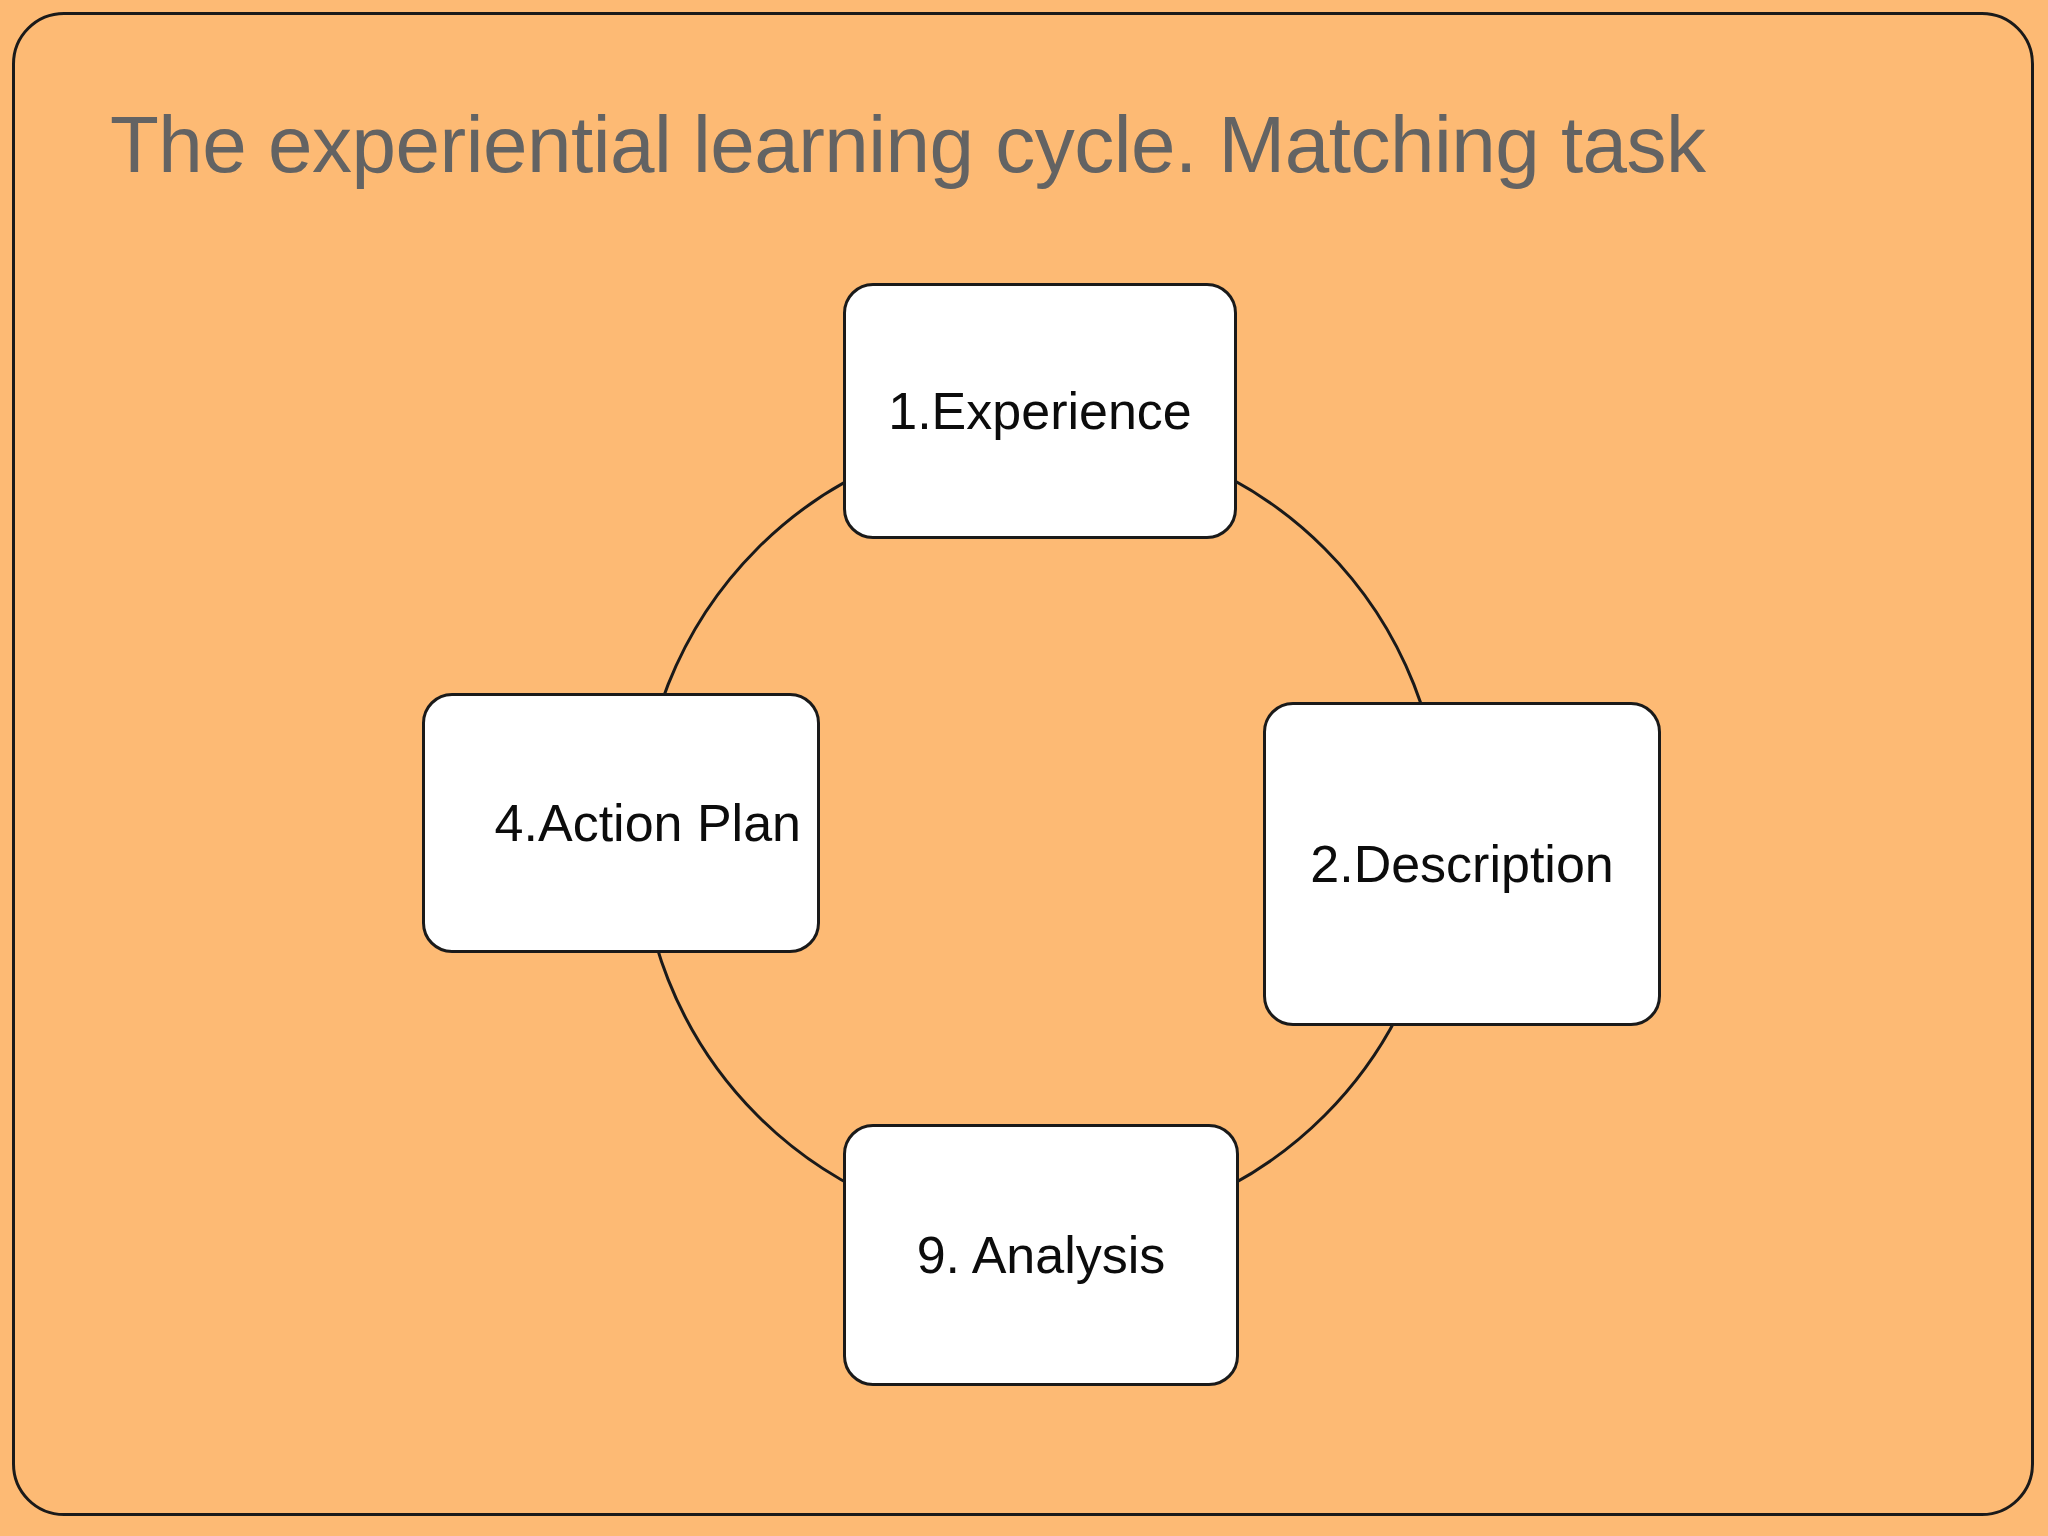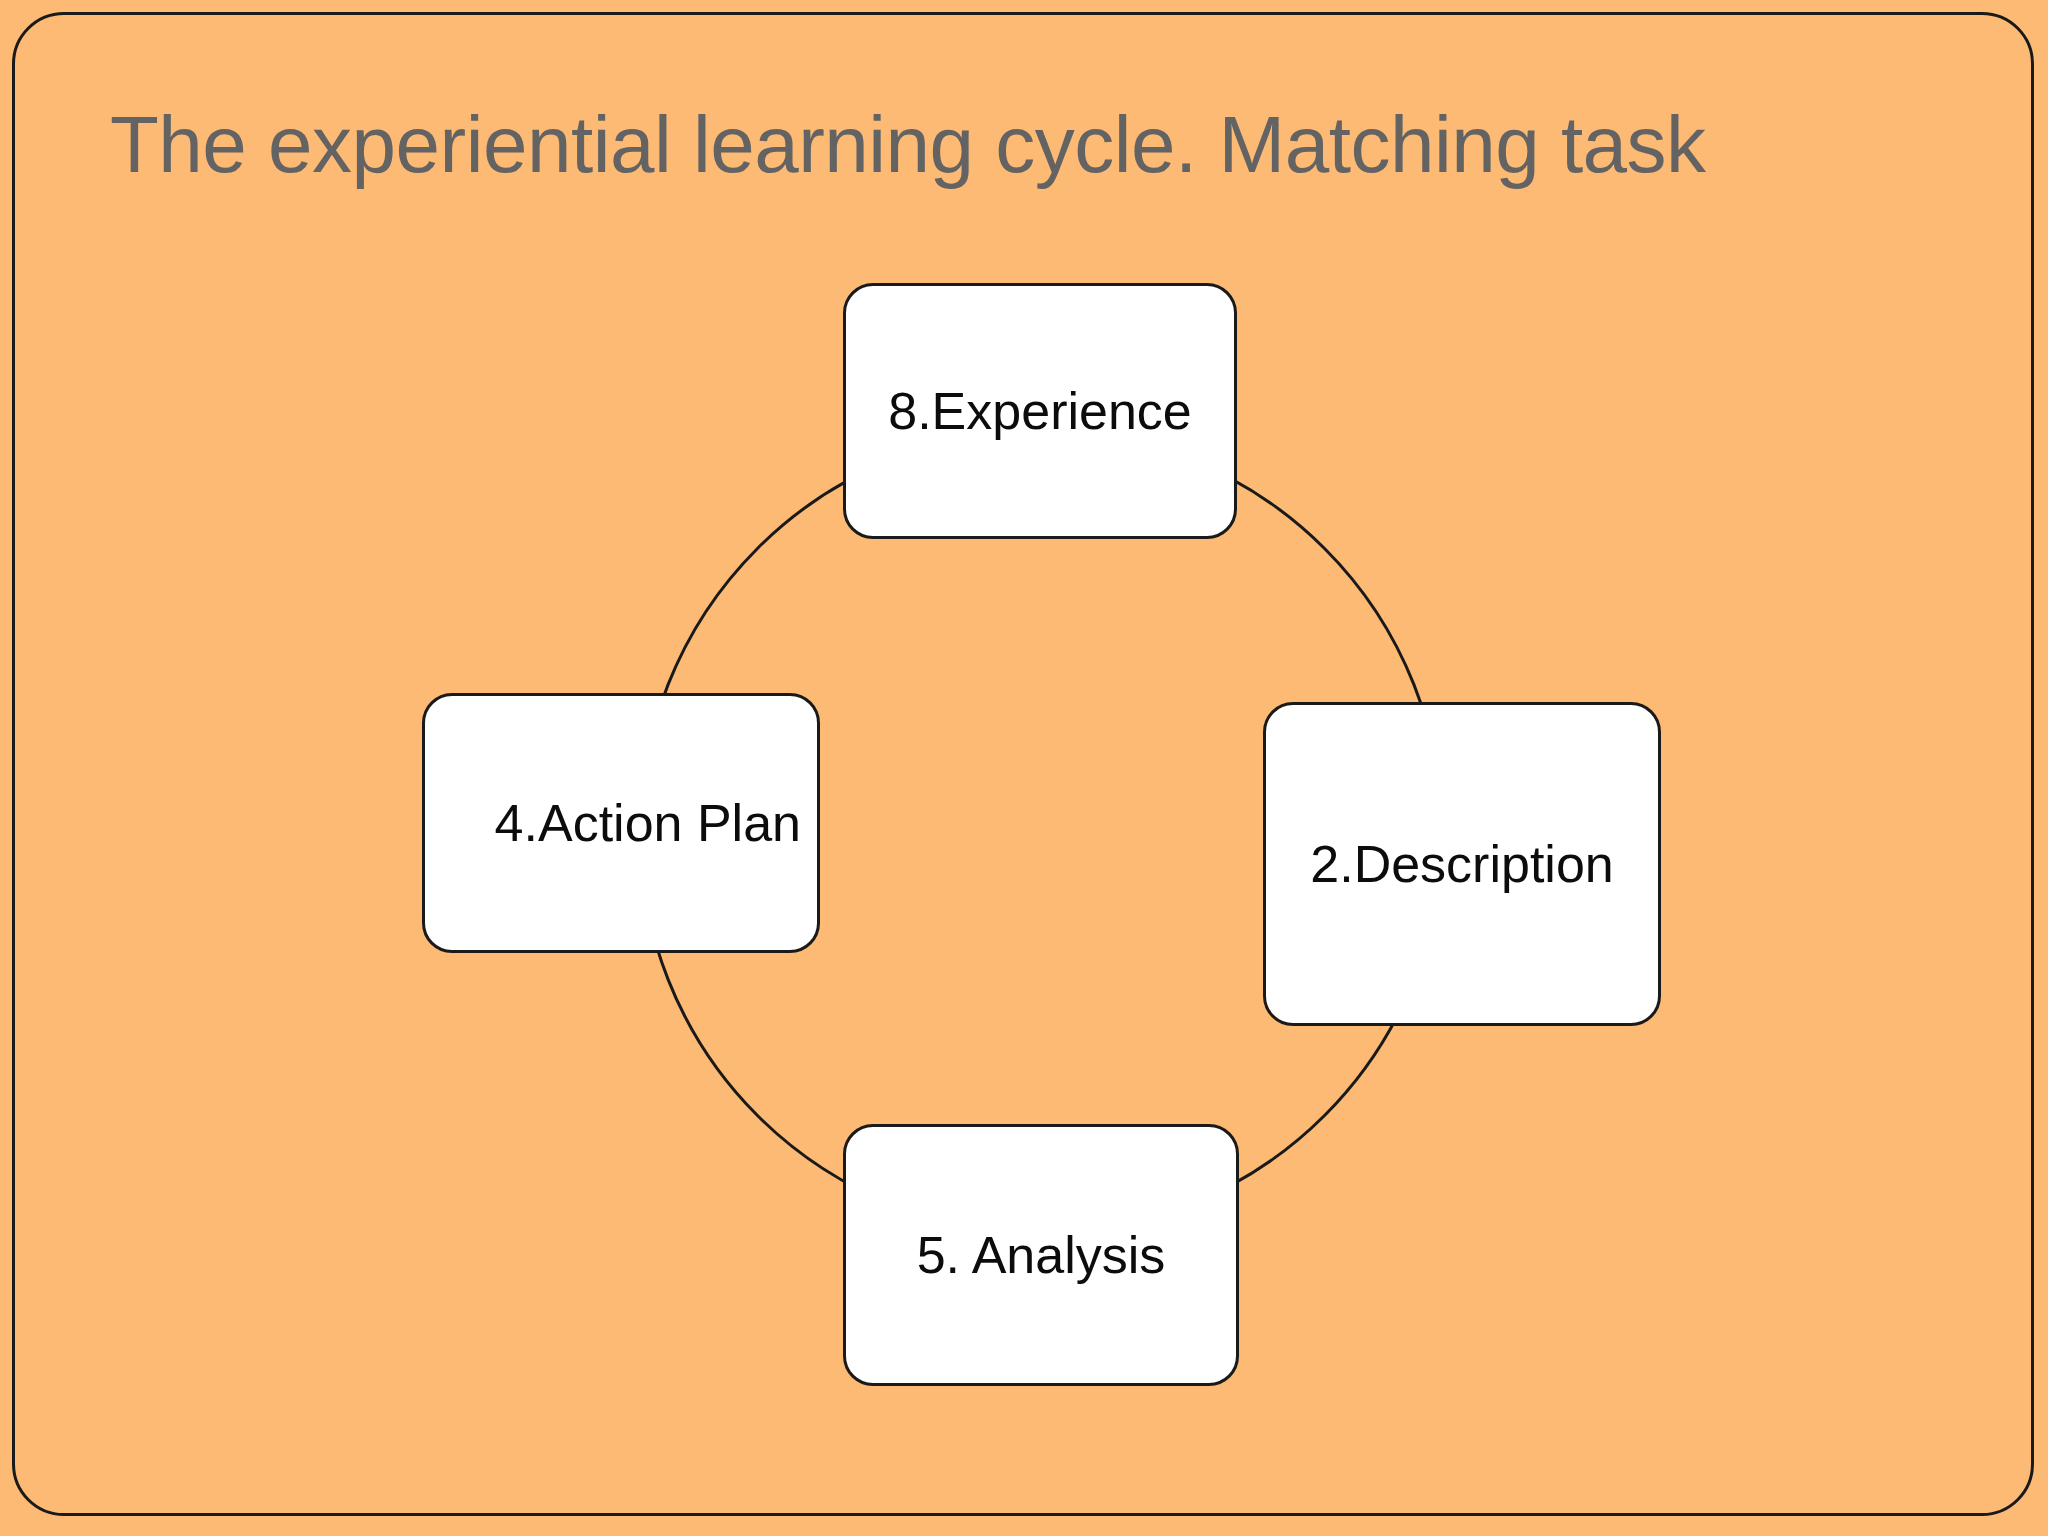--- a/index.html
+++ b/index.html
@@ -124,28 +124,28 @@
 
   <div id="slide-frame"></div>
 
   <div id="page-title">The experiential learning cycle. Matching task</div>
 
   <svg id="cycle-svg" viewBox="0 0 2048 1536" xmlns="http://www.w3.org/2000/svg">
     <circle cx="1041" cy="832" r="401" fill="none" stroke="#1a1a1a" stroke-width="3"></circle>
   </svg>
 
   <div class="node-box" id="node-experience">
-    <span class="node-label">8.Experience</span>
+    <span class="node-label">1.Experience</span>
   </div>
 
   <div class="node-box" id="node-description">
     <span class="node-label">2.Description</span>
   </div>
 
   <div class="node-box" id="node-analysis">
-    <span class="node-label">5. Analysis</span>
+    <span class="node-label">9. Analysis</span>
   </div>
 
   <div class="node-box" id="node-action-plan">
     <span class="node-label">4.Action Plan</span>
   </div>
 
 </div>
 
 </body></html>

